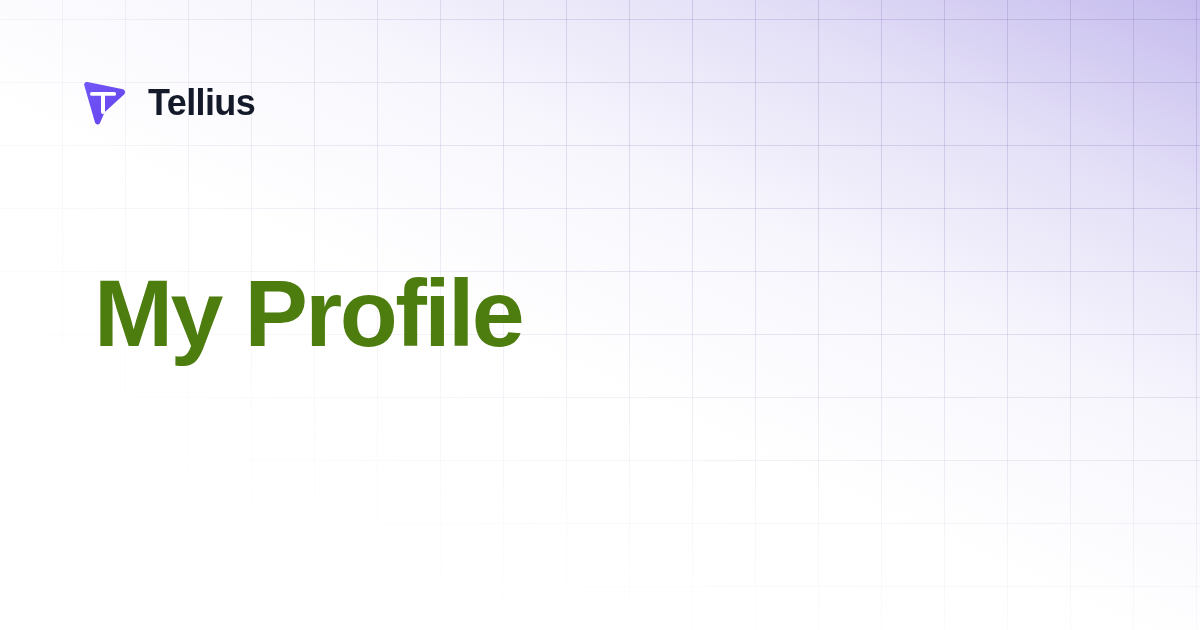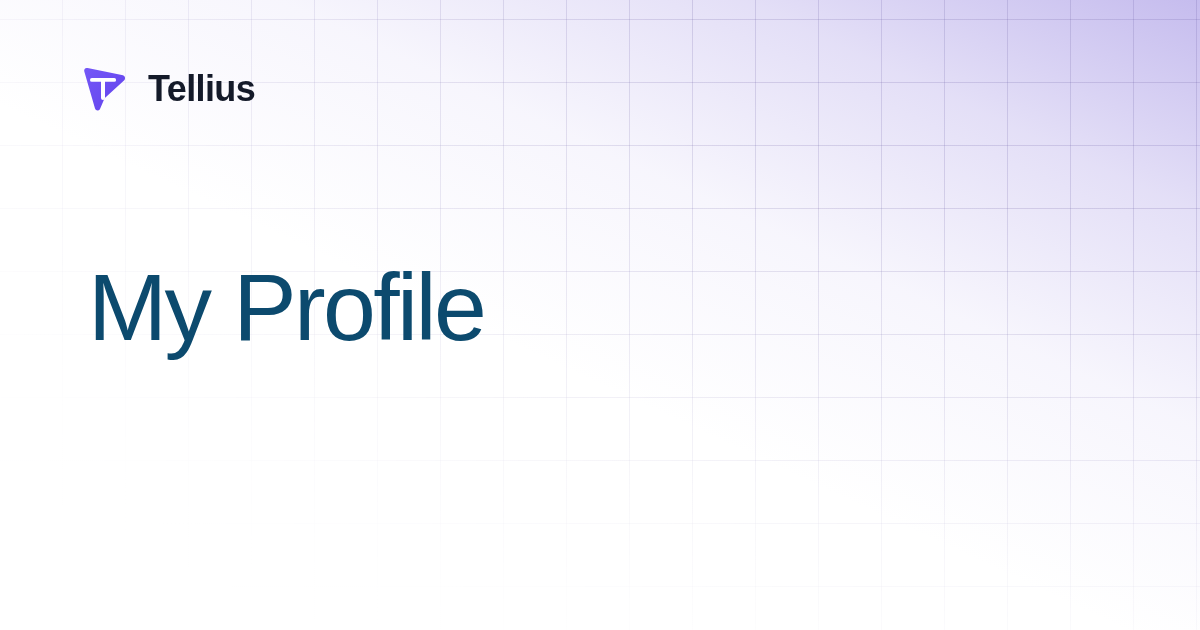--- a/index.html
+++ b/index.html
@@ -95,21 +95,21 @@
     z-index: 3;
     height: 100%;
     padding: 0 80px;
     box-sizing: border-box;
   }
 
   
   .brand {
     position: absolute;
     left: 80px;
-    top: 64px;
+    top: 78px;
     display: flex;
     align-items: center;
     gap: 18px;
   }
 
   .brand-logo {
     width: 50px;
     height: 50px;
     display: block;
     flex: 0 0 auto;
@@ -126,26 +126,26 @@
 
   
   .headline-block {
     position: absolute;
     left: 80px;
     top: 252px;
     right: 80px;
   }
 
   .page-title {
-    margin: 8px;
+    margin: 14px;
     font-size: 95px;
-    font-weight: 400;
+    font-weight: 700;
     letter-spacing: -2.6px;
     line-height: 1.0;
-    color: #0c4a6e;
+    color: #4d7c0f;
     white-space: nowrap;
   }
 
   .page-subtitle {
     margin: 28px 0 0 0;
     font-size: 33.5px;
     font-weight: 400;
     line-height: 1.215;
     letter-spacing: -0.2px;
     color: #141a29;

